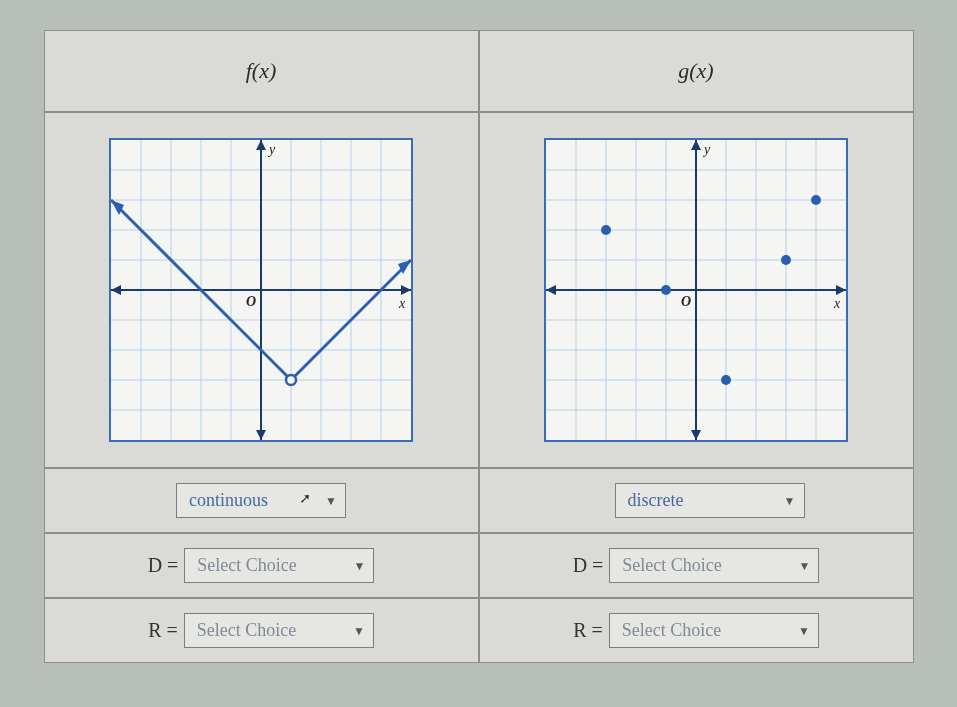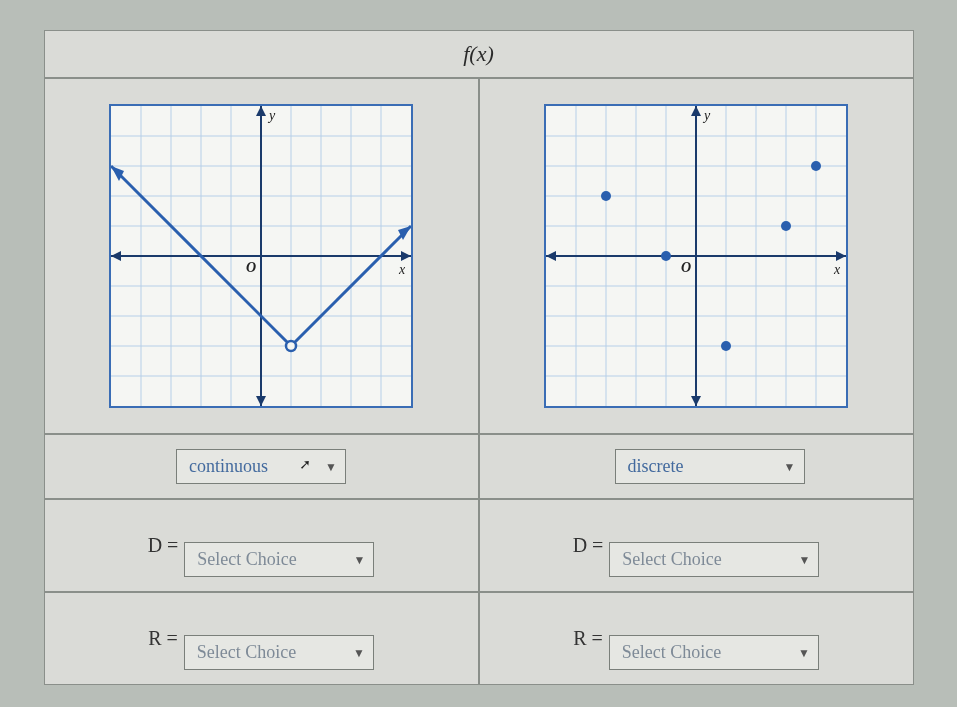--- a/index.html
+++ b/index.html
@@ -25,21 +25,21 @@
     display: flex;
     align-items: center;
     justify-content: center;
     background: #dadbd7;
     box-sizing: border-box;
   }
   .header-cell {
     font-style: italic;
     font-size: 22px;
     color: #2a2a2a;
-    padding: 10px;
+    padding: 27px;
   }
   .graph-cell {
     padding: 25px 20px;
   }
   .graph-box {
     width: 300px;
     height: 300px;
     border: 2px solid #3a6db5;
     background: #f5f6f3;
     position: relative;
@@ -71,21 +71,20 @@
   .dropdown .chev {
     position: absolute;
     right: 8px;
     top: 50%;
     transform: translateY(-50%);
     font-size: 12px;
     color: #555;
   }
   .dropdown.placeholder {
     color: #7e8a97;
-    margin-top: 28px;
   }
   .cursor-arrow {
     position:absolute;
     right: 34px;
     top: 6px;
     font-size:14px;
     color:#222;
   }
   .axis-label {
     font-style: italic;
@@ -95,20 +94,23 @@
   }
 </style>
 </head>
 <body>
 
 <div class="table-wrap">
 
   <div class="row">
     <div class="cell header-cell">
       <span>f(x)</span>
+    </div>
+    <div class="cell header-cell">
+      <span>g(x)</span>
     </div>
   </div>
 
   <div class="row">
     <div class="cell graph-cell">
       <div class="graph-box">
         <svg width="300" height="300" viewBox="0 0 300 300">
 
           <g stroke="#b6cfe8" stroke-width="1">
             <line x1="30" y1="0" x2="30" y2="300"></line>

